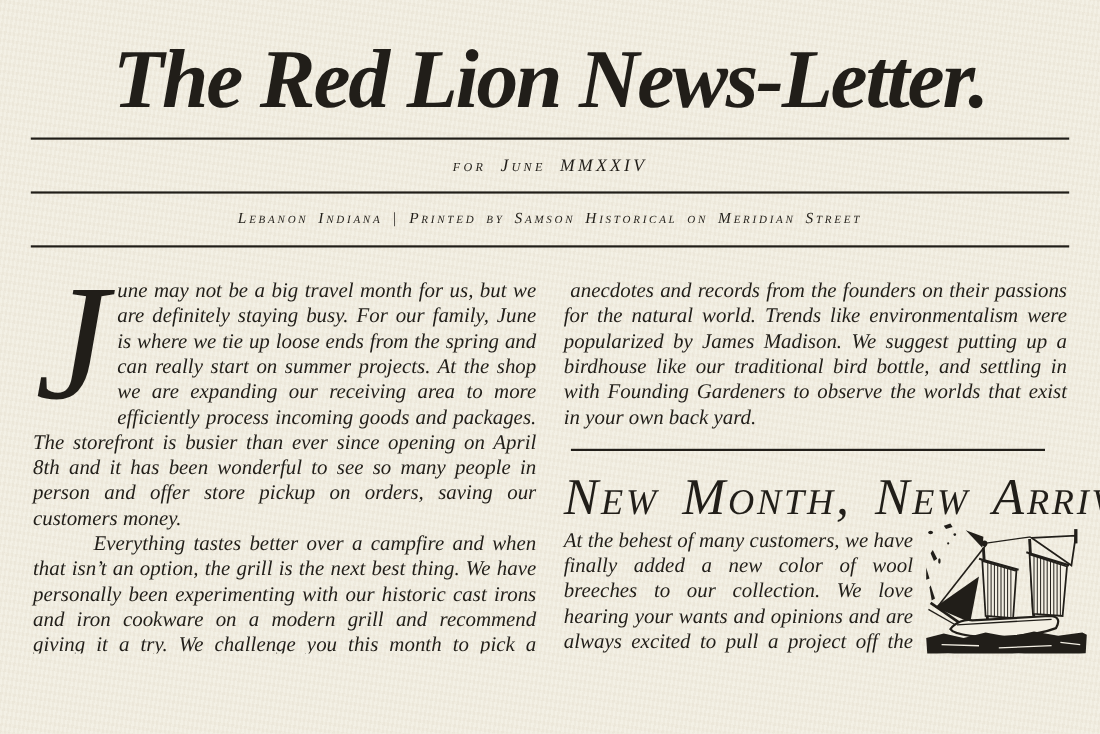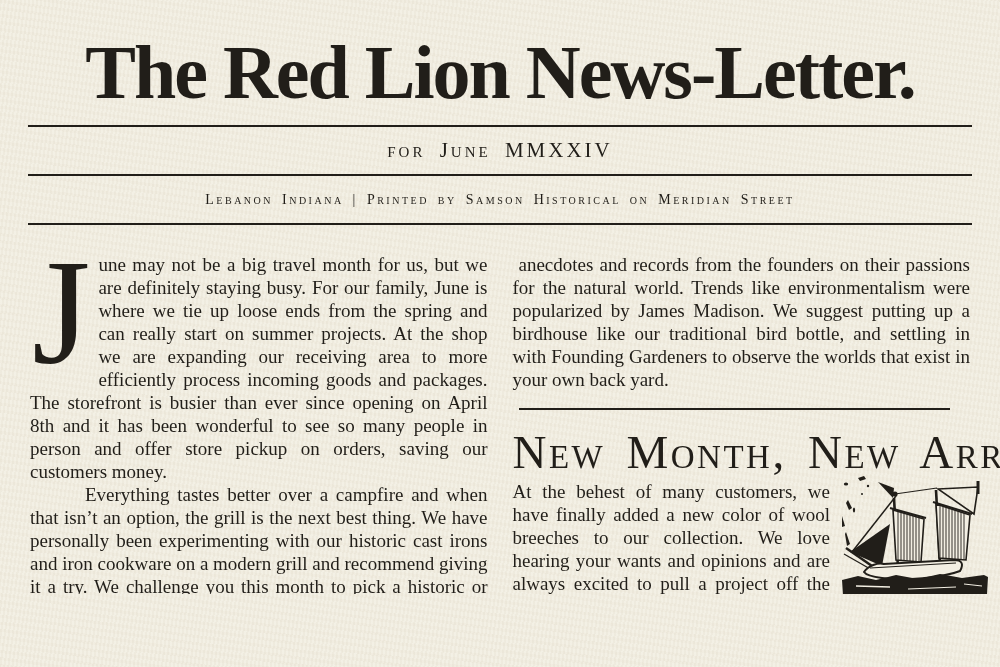--- a/index.html
+++ b/index.html
@@ -10,21 +10,21 @@
     overflow: hidden;
   }
   body {
     background-color: #f3efe3;
     background-image:
       repeating-linear-gradient(98deg, rgba(155,142,110,0.05) 0 2px, rgba(255,255,255,0.04) 2px 4px),
       repeating-linear-gradient(8deg, rgba(155,142,110,0.03) 0 3px, rgba(255,255,255,0.03) 3px 7px);
     color: #211e19;
     font-family: "Liberation Serif", "DejaVu Serif", serif;
   }
-  .page { width: 1000px; height: 594px; overflow: hidden; }
+  .page { width: 1000px; height: 594px; overflow: hidden; font-style: italic; }
 
   
   .masthead { text-align: center; }
   .title {
     padding-top: 34px;
     font-size: 76px;
     line-height: 1;
     font-weight: bold;
     letter-spacing: -2px;
     white-space: nowrap;
@@ -32,21 +32,21 @@
   .rule {
     border: none;
     border-top: 2.5px solid #211e19;
     margin: 0 28px;
     height: 0;
   }
   .rule-1 { margin-top: 15px; }
   .dateline {
     height: 47px;
     line-height: 47px;
-    font-size: 21px;
+    font-size: 16px;
     font-variant: small-caps;
     letter-spacing: 3px;
     word-spacing: 6px;
   }
   .imprint {
     height: 47px;
     line-height: 47px;
     font-size: 14px;
     font-variant: small-caps;
     letter-spacing: 2.5px;

